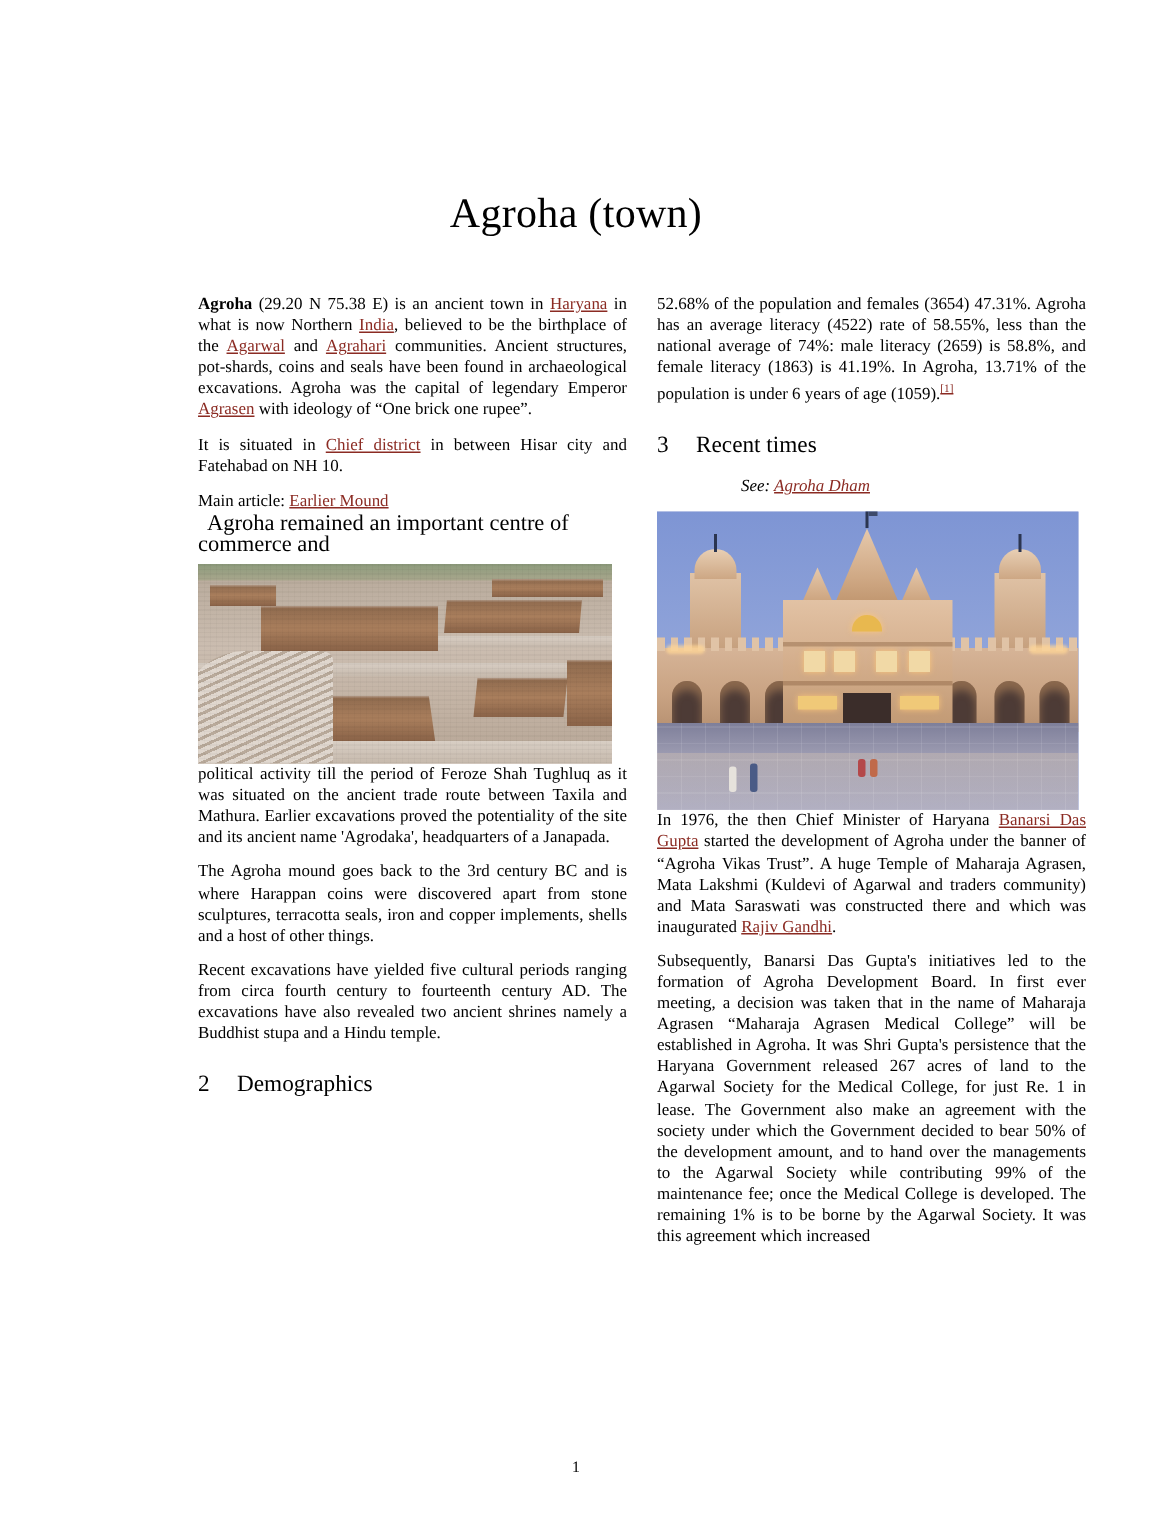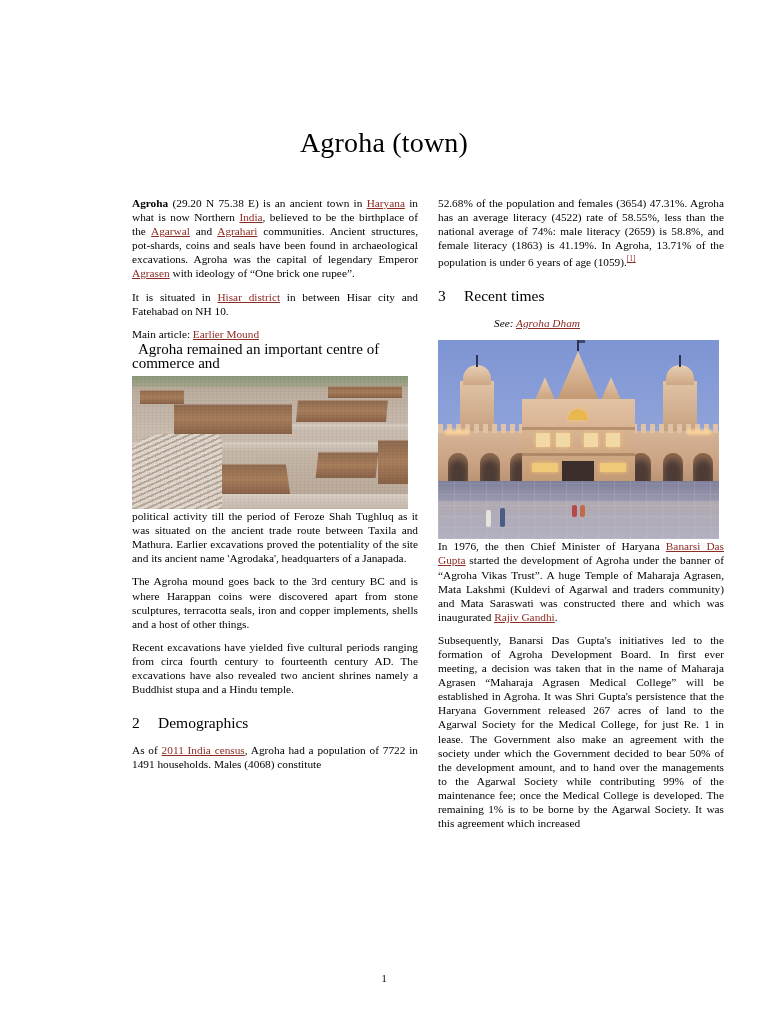--- a/index.html
+++ b/index.html
@@ -266,21 +266,21 @@
 <div class="page">
 
   <h1 class="doc-title">Agroha (town)</h1>
 
   <div class="columns">
 
     <div class="col col-left">
 
       <p class="body"><span class="bold">Agroha</span><span> (29.20 N 75.38 E) is an ancient town in </span><a class="lnk" href="#">Haryana</a><span> in what is now Northern </span><a class="lnk" href="#">India</a><span>, believed to be the birthplace of the </span><a class="lnk" href="#">Agarwal</a><span> and </span><a class="lnk" href="#">Agrahari</a><span> communities. Ancient structures, pot-shards, coins and seals have been found in archaeological excavations. Agroha was the capital of legendary Emperor </span><a class="lnk" href="#">Agrasen</a><span> with ideology of “One brick one rupee”.</span></p>
 
-      <p class="body"><span>It is situated in </span><a class="lnk" href="#">Hisar district</a><span> in between Hisar city and Fatehabad on NH 10.</span></p>
+      <p class="body"><span>It is situated in </span><a class="lnk" href="#">Chief district</a><span> in between Hisar city and Fatehabad on NH 10.</span></p>
 
 
       <p class="mainarticle"><span>Main article: </span><a class="lnk" href="#">Earlier Mound</a></p>
 
       <p class="indentline">Agroha remained an important centre of commerce and</p>
 
       <figure class="figure">
         <div class="img-ruins">
           <div class="ruins-bg"></div>
           <div class="ruins-grass"></div>
@@ -301,21 +301,20 @@
       </figure>
 
       <p class="body">political activity till the period of Feroze Shah Tughluq as it was situated on the ancient trade route between Taxila and Mathura. Earlier excavations proved the potentiality of the site and its ancient name 'Agrodaka', headquarters of a Janapada.</p>
 
       <p class="body">The Agroha mound goes back to the 3rd century BC and is where Harappan coins were discovered apart from stone sculptures, terracotta seals, iron and copper implements, shells and a host of other things.</p>
 
       <p class="body">Recent excavations have yielded five cultural periods ranging from circa fourth century to fourteenth century AD. The excavations have also revealed two ancient shrines namely a Buddhist stupa and a Hindu temple.</p>
 
       <h2 class="section"><span class="num">2</span><span>Demographics</span></h2>
 
-      <p class="body"><span>As of </span><a class="lnk" href="#">2011 India census</a><span>, Agroha had a population of 7722 in 1491 households. Males (4068) constitute</span></p>
 
     </div>
 
     <div class="col col-right">
 
       <p class="body"><span>52.68% of the population and females (3654) 47.31%. Agroha has an average literacy (4522) rate of 58.55%, less than the national average of 74%: male literacy (2659) is 58.8%, and female literacy (1863) is 41.19%. In Agroha, 13.71% of the population is under 6 years of age (1059).</span><a class="sup" href="#">[1]</a></p>
 
       <h2 class="section"><span class="num">3</span><span>Recent times</span></h2>
 
       <p class="seeline"><span>See: </span><a class="lnk" href="#">Agroha Dham</a></p>

